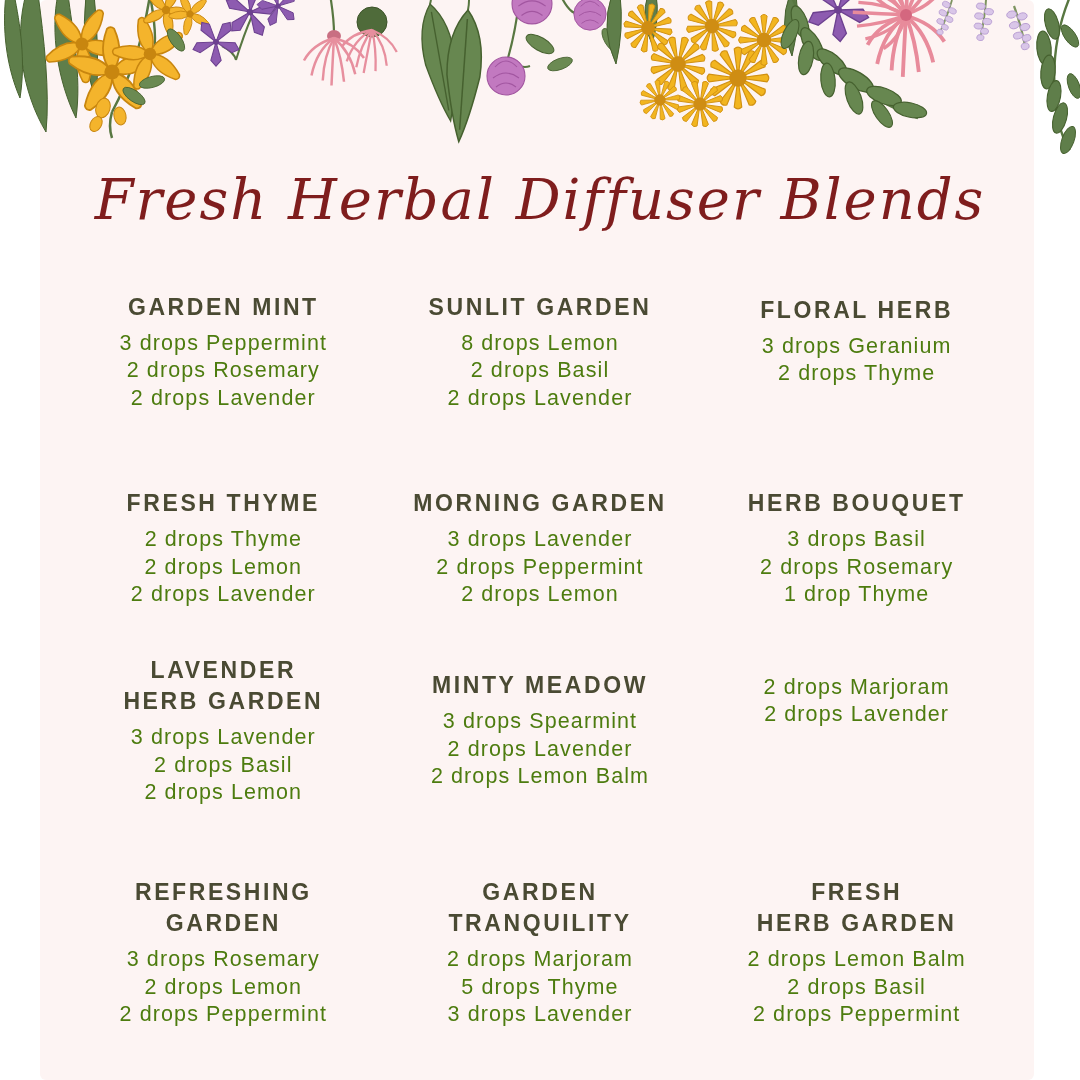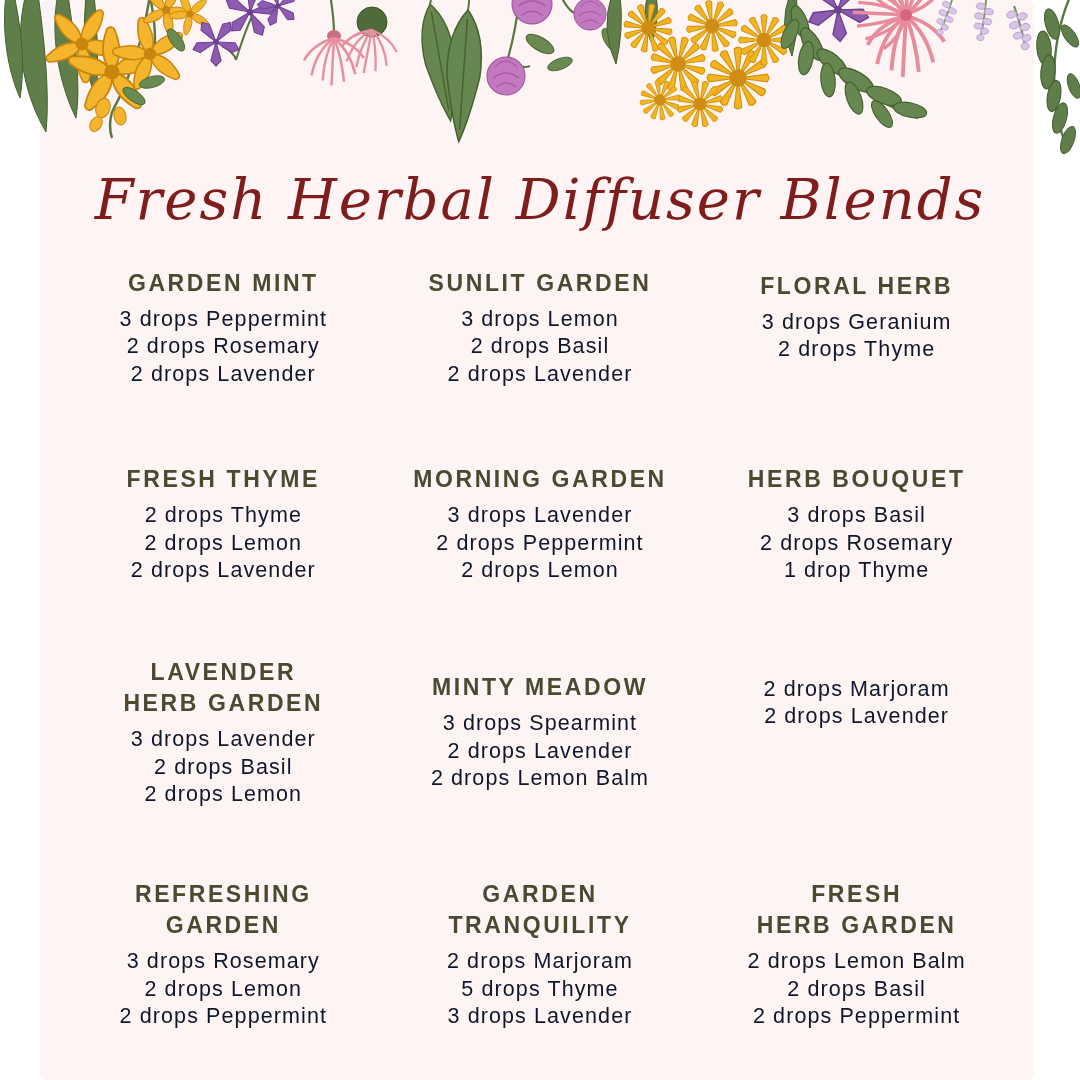--- a/index.html
+++ b/index.html
@@ -32,39 +32,39 @@
     font-size:56px;
     letter-spacing:2px;
     color:#7f1d1d;
   }
   .row{
     display:grid;
     grid-template-columns:1fr 1fr 1fr;
     align-items:center;
     padding:0 65px;
   }
-  .row1{margin-top:18px;}
+  .row1{margin-top:42px;}
   .row2{margin-top:76px;}
-  .row3{margin-top:72px;text-align:center;}
+  .row3{margin-top:46px;text-align:center;}
   .row4{margin-top:70px;}
   .blend{min-height:114px;}
   .blend-name{
     font-size:23px;
     font-weight:700;
     letter-spacing:2.6px;
     color:#4a4a33;
     white-space:pre-line;
     line-height:1.38;
     margin-bottom:6px;
   }
   .ing{
     font-size:21.5px;
     font-weight:400;
     letter-spacing:1.1px;
-    color:#0f172a;
+    color:#4d7c0f;
     line-height:1.28;
   }
 </style>
 </head>
 <body>
 
 <div class="poster">
   <div class="panel"></div>
 
   <svg class="floral" viewBox="0 0 1080 165" xmlns="http://www.w3.org/2000/svg" aria-hidden="true">
@@ -269,21 +269,21 @@
 
     <div class="row row1">
       <div class="blend">
         <div class="blend-name">GARDEN MINT</div>
         <div class="ing">3 drops Peppermint</div>
         <div class="ing">2 drops Rosemary</div>
         <div class="ing">2 drops Lavender</div>
       </div>
       <div class="blend">
         <div class="blend-name">SUNLIT GARDEN</div>
-        <div class="ing">3 drops Lemon</div>
+        <div class="ing">8 drops Lemon</div>
         <div class="ing">2 drops Basil</div>
         <div class="ing">2 drops Lavender</div>
       </div>
       <div class="blend">
         <div class="blend-name">FLORAL HERB</div>
         <div class="ing">3 drops Geranium</div>
         <div class="ing">2 drops Thyme</div>
       </div>
     </div>
 

